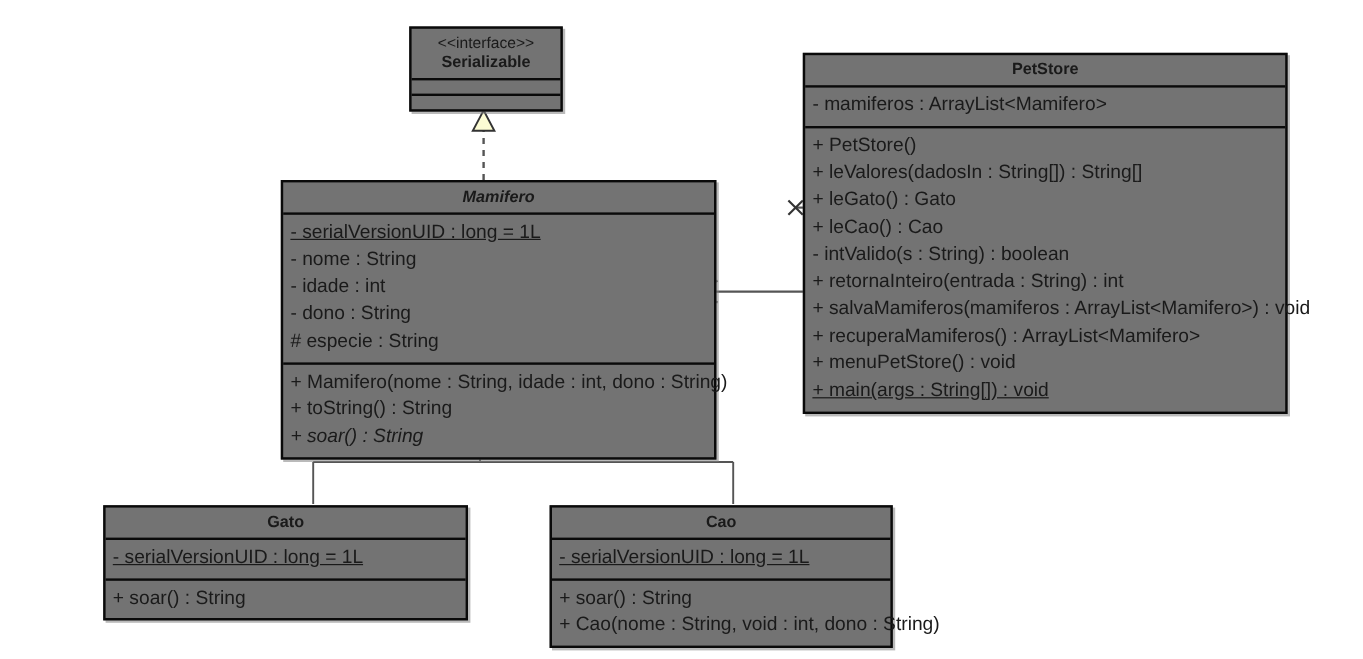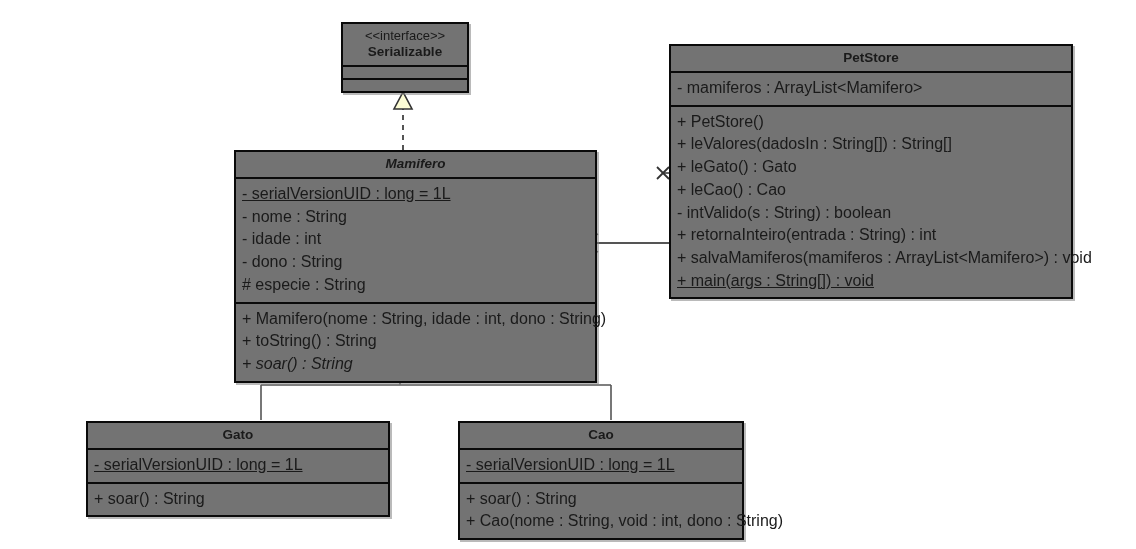--- a/index.html
+++ b/index.html
@@ -119,20 +119,22 @@
     <div class="member">- mamiferos : ArrayList&lt;Mamifero&gt;</div>
   </div>
   <div class="compartment">
     <div class="member">+ PetStore()</div>
     <div class="member">+ leValores(dadosIn : String[]) : String[]</div>
     <div class="member">+ leGato() : Gato</div>
     <div class="member">+ leCao() : Cao</div>
     <div class="member">- intValido(s : String) : boolean</div>
     <div class="member">+ retornaInteiro(entrada : String) : int</div>
     <div class="member">+ salvaMamiferos(mamiferos : ArrayList&lt;Mamifero&gt;) : void</div>
+    <div class="member">+ recuperaMamiferos() : ArrayList&lt;Mamifero&gt;</div>
+    <div class="member">+ menuPetStore() : void</div>
     <div class="member static">+ main(args : String[]) : void</div>
   </div>
 </div>
 
 <div class="uml-class" style="left:86px; top:421px; width:304px;">
   <div class="cls-name">Gato</div>
   <div class="compartment">
     <div class="member static">- serialVersionUID : long = 1L</div>
   </div>
   <div class="compartment">

